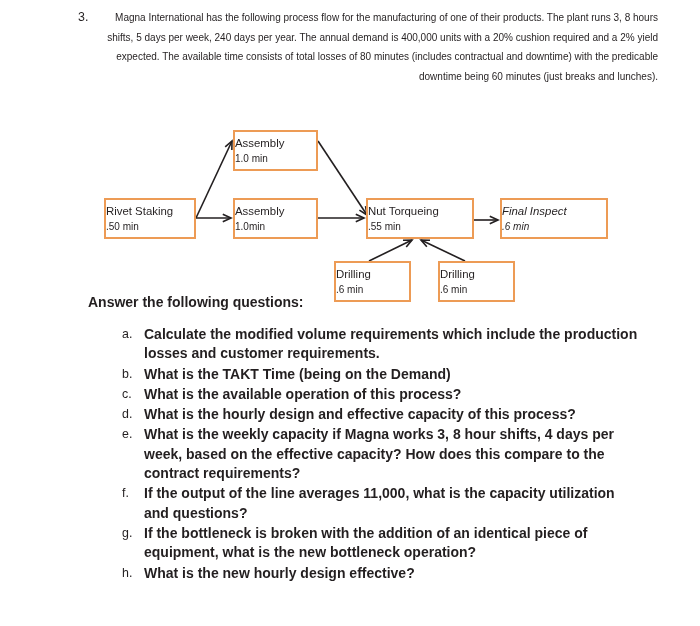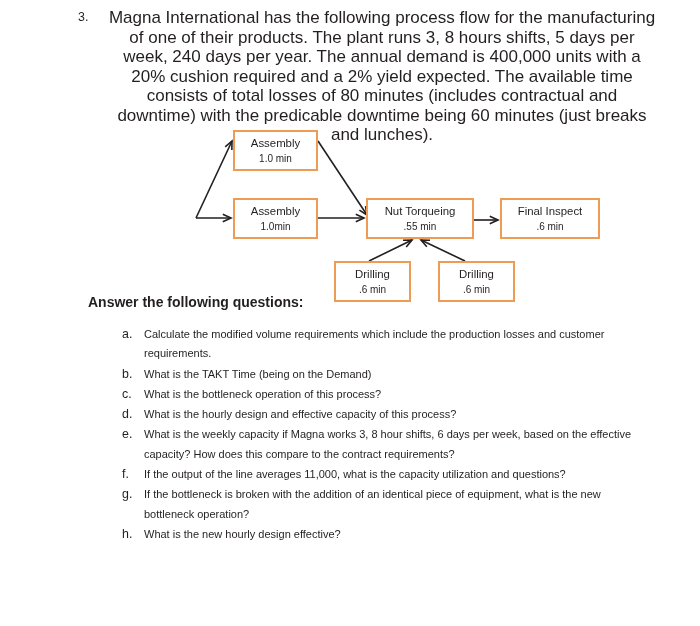--- a/index.html
+++ b/index.html
@@ -28,41 +28,41 @@
     align-items: flex-start;
   }
   .stmt-number {
     width: 28px;
     flex: 0 0 28px;
     font-size: 12.4px;
     line-height: 19.5px;
   }
   .stmt-body {
     flex: 1 1 auto;
-    font-size: 17px;
+    font-size: 10px;
     line-height: 19.5px;
-    text-align: center;
+    text-align: right;
   }
 
   
   #process-flow-diagram {
     position: absolute;
     left: 0;
     top: 0;
     width: 700px;
     height: 320px;
   }
   .proc-box {
     position: absolute;
     box-sizing: border-box;
     border: 2px solid #ed9b55;
     background: #ffffff;
     display: flex;
     flex-direction: column;
-    align-items: center;
+    align-items: flex-start;
     justify-content: center;
     z-index: 3;
   }
   .proc-name {
     font-size: 11.4px;
     line-height: 16px;
     white-space: nowrap;
   }
   .proc-time {
     font-size: 10px;
@@ -102,22 +102,23 @@
     margin-bottom: 1px;
   }
   .q-letter {
     width: 22px;
     flex: 0 0 22px;
     font-size: 12.4px;
     line-height: 19.3px;
   }
   .q-text {
     flex: 1 1 auto;
-    font-size: 11px;
+    font-size: 14px;
     line-height: 19.3px;
+    font-weight: bold;
   }
 </style>
 </head>
 <body>
 
 <div id="problem-statement">
   <div class="stmt-row">
     <div class="stmt-number">3.</div>
     <div class="stmt-body">Magna International has the following process flow for the manufacturing of one of their products.  The plant runs 3, 8 hours shifts, 5 days per week, 240 days per year.  The annual demand is 400,000 units with a 20% cushion required and a 2% yield expected.  The available time consists of total losses of 80 minutes (includes contractual and downtime) with the predicable downtime being 60 minutes (just breaks and lunches).</div>
   </div>
@@ -147,33 +148,37 @@
       </g>
       <g>
         <line x1="369" y1="261" x2="412" y2="240" stroke="#231f20" stroke-width="1.6"></line>
         <path d="M 406.22620857249234 246.90386359596127 L 412 240 L 403.0052943300276 240.30865824234294" fill="none" stroke="#231f20" stroke-width="1.6"></path>
       </g>
       <g>
         <line x1="465" y1="261" x2="421" y2="240" stroke="#231f20" stroke-width="1.6"></line>
         <path d="M 429.99711951096714 240.22768510134432 L 421 240 L 426.8356986689862 246.85161448454252" fill="none" stroke="#231f20" stroke-width="1.6"></path>
       </g>
     </svg>
+<div class="proc-box" style="left: 104px; top: 198px; width: 92px; height: 41px; border-color: rgb(237, 155, 85);">
+      <div class="proc-name">Rivet Staking</div>
+      <div class="proc-time">.50 min</div>
+    </div>
     <div class="proc-box" style="left: 233px; top: 130px; width: 85px; height: 41px; border-color: rgb(237, 155, 85);">
       <div class="proc-name">Assembly</div>
       <div class="proc-time">1.0 min</div>
     </div>
     <div class="proc-box" style="left: 233px; top: 198px; width: 85px; height: 41px; border-color: rgb(237, 155, 85);">
       <div class="proc-name">Assembly</div>
       <div class="proc-time">1.0min</div>
     </div>
     <div class="proc-box" style="left: 366px; top: 198px; width: 108px; height: 41px; border-color: rgb(237, 155, 85);">
       <div class="proc-name">Nut Torqueing</div>
       <div class="proc-time">.55 min</div>
     </div>
-    <div class="proc-box" style="left: 500px; top: 198px; width: 100px; height: 41px; border-color: rgb(237, 155, 85);">
+    <div class="proc-box" style="left: 500px; top: 198px; width: 108px; height: 41px; border-color: rgb(237, 155, 85); font-style: italic;">
       <div class="proc-name">Final Inspect</div>
       <div class="proc-time">.6 min</div>
     </div>
     <div class="proc-box" style="left: 334px; top: 261px; width: 77px; height: 41px; border-color: rgb(237, 155, 85);">
       <div class="proc-name">Drilling</div>
       <div class="proc-time">.6 min</div>
     </div>
     <div class="proc-box" style="left: 438px; top: 261px; width: 77px; height: 41px; border-color: rgb(237, 155, 85);">
       <div class="proc-name">Drilling</div>
       <div class="proc-time">.6 min</div>
@@ -186,29 +191,29 @@
     <div class="q-row">
       <div class="q-letter">a.</div>
       <div class="q-text">Calculate the modified volume requirements which include the production losses and customer requirements.</div>
     </div>
     <div class="q-row">
       <div class="q-letter">b.</div>
       <div class="q-text">What is the TAKT Time (being on the Demand)</div>
     </div>
     <div class="q-row">
       <div class="q-letter">c.</div>
-      <div class="q-text">What is the bottleneck operation of this process?</div>
+      <div class="q-text">What is the available operation of this process?</div>
     </div>
     <div class="q-row">
       <div class="q-letter">d.</div>
       <div class="q-text">What is the hourly design and effective capacity of this process?</div>
     </div>
     <div class="q-row">
       <div class="q-letter">e.</div>
-      <div class="q-text">What is the weekly capacity if Magna works 3, 8 hour shifts, 6 days per week, based on the effective capacity?  How does this compare to the contract requirements?</div>
+      <div class="q-text">What is the weekly capacity if Magna works 3, 8 hour shifts, 4 days per week, based on the effective capacity?  How does this compare to the contract requirements?</div>
     </div>
     <div class="q-row">
       <div class="q-letter">f.</div>
       <div class="q-text">If the output of the line averages 11,000, what is the capacity utilization and questions?</div>
     </div>
     <div class="q-row">
       <div class="q-letter">g.</div>
       <div class="q-text">If the bottleneck is broken with the addition of an identical piece of equipment, what is the new bottleneck operation?</div>
     </div>
     <div class="q-row">

